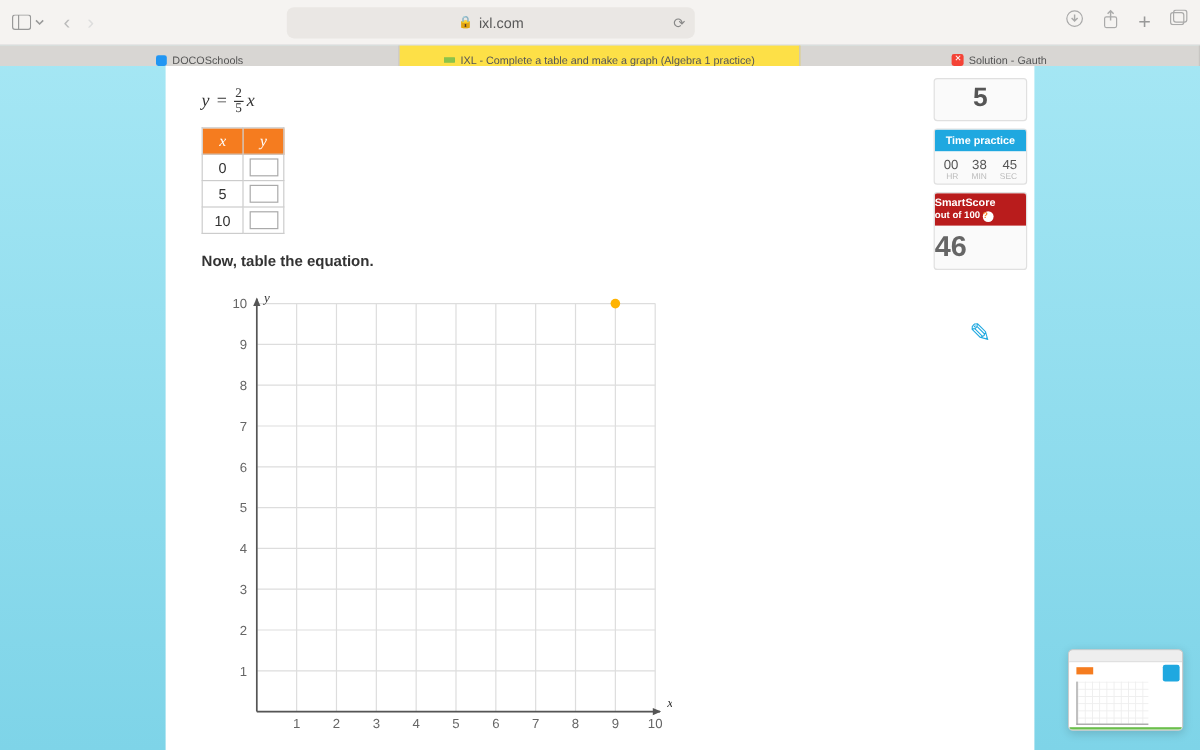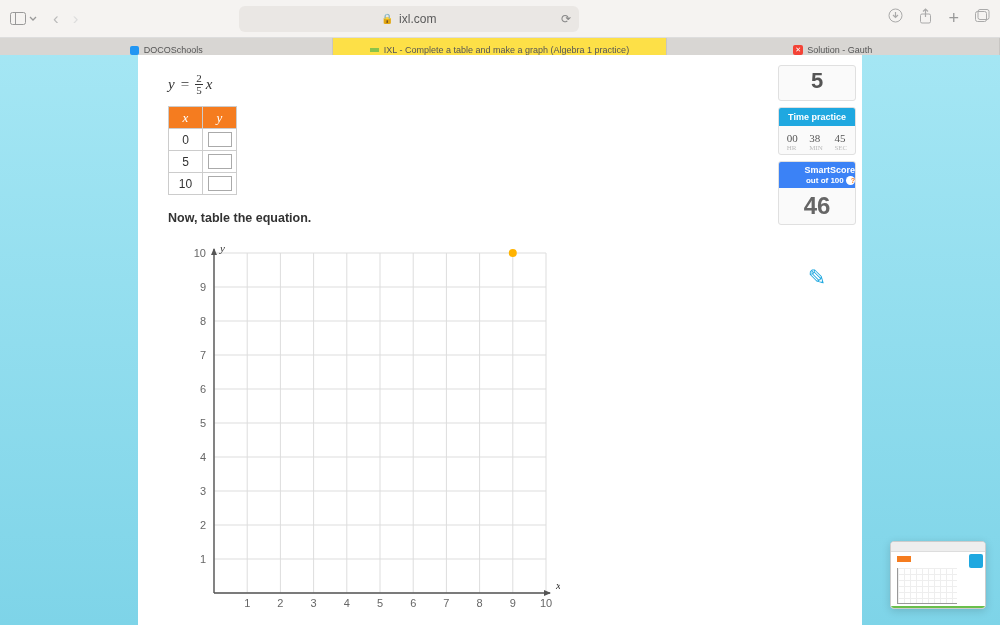--- a/index.html
+++ b/index.html
@@ -148,27 +148,27 @@
   padding: 2px 0 6px 0;
   width: 100%;
   text-align: center;
   border: 1px solid #e0e0e0;
   border-radius: 3px;
   background: #fafafa;
 }
 .time-box { width: 100%; border: 1px solid #e0e0e0; border-radius: 3px; overflow: hidden; background: #fafafa; }
 .time-hdr { background: #1fa8e0; color: #fff; font-size: 9px; text-align: center; padding: 4px 0; font-weight: bold; }
 .time-vals { display: flex; justify-content: space-around; padding: 6px 2px 2px 2px; }
-.time-col { text-align: left; font-family: Liberation Serif, serif; }
+.time-col { text-align: right; }
 .time-num { font-size: 11px; color: #555; }
 .time-lbl { font-size: 7px; color: #bbb; }
 .score-box { width: 100%; border: 1px solid #e0e0e0; border-radius: 3px; overflow: hidden; background: #fafafa; }
-.score-hdr { background: #3b82f6; color: #fff; font-size: 9px; text-align: right; padding: 3px 0; font-weight: bold; }
+.score-hdr { background: #b91c1c; color: #fff; font-size: 9px; text-align: left; padding: 3px 0; font-weight: bold; }
 .score-sub { font-size: 8px; }
-.score-val { font-size: 24px; font-weight: bold; color: #666; text-align: center; padding: 4px 0; }
+.score-val { font-size: 24px; font-weight: bold; color: #666; text-align: left; padding: 4px 0; }
 .pencil { color: #1fa8e0; font-size: 22px; margin-top: 34px; transform: rotate(0deg); }
 
 
 .pip {
   position: absolute;
   right: 14px;
   bottom: 16px;
   width: 96px;
   height: 68px;
   background: #fff;

